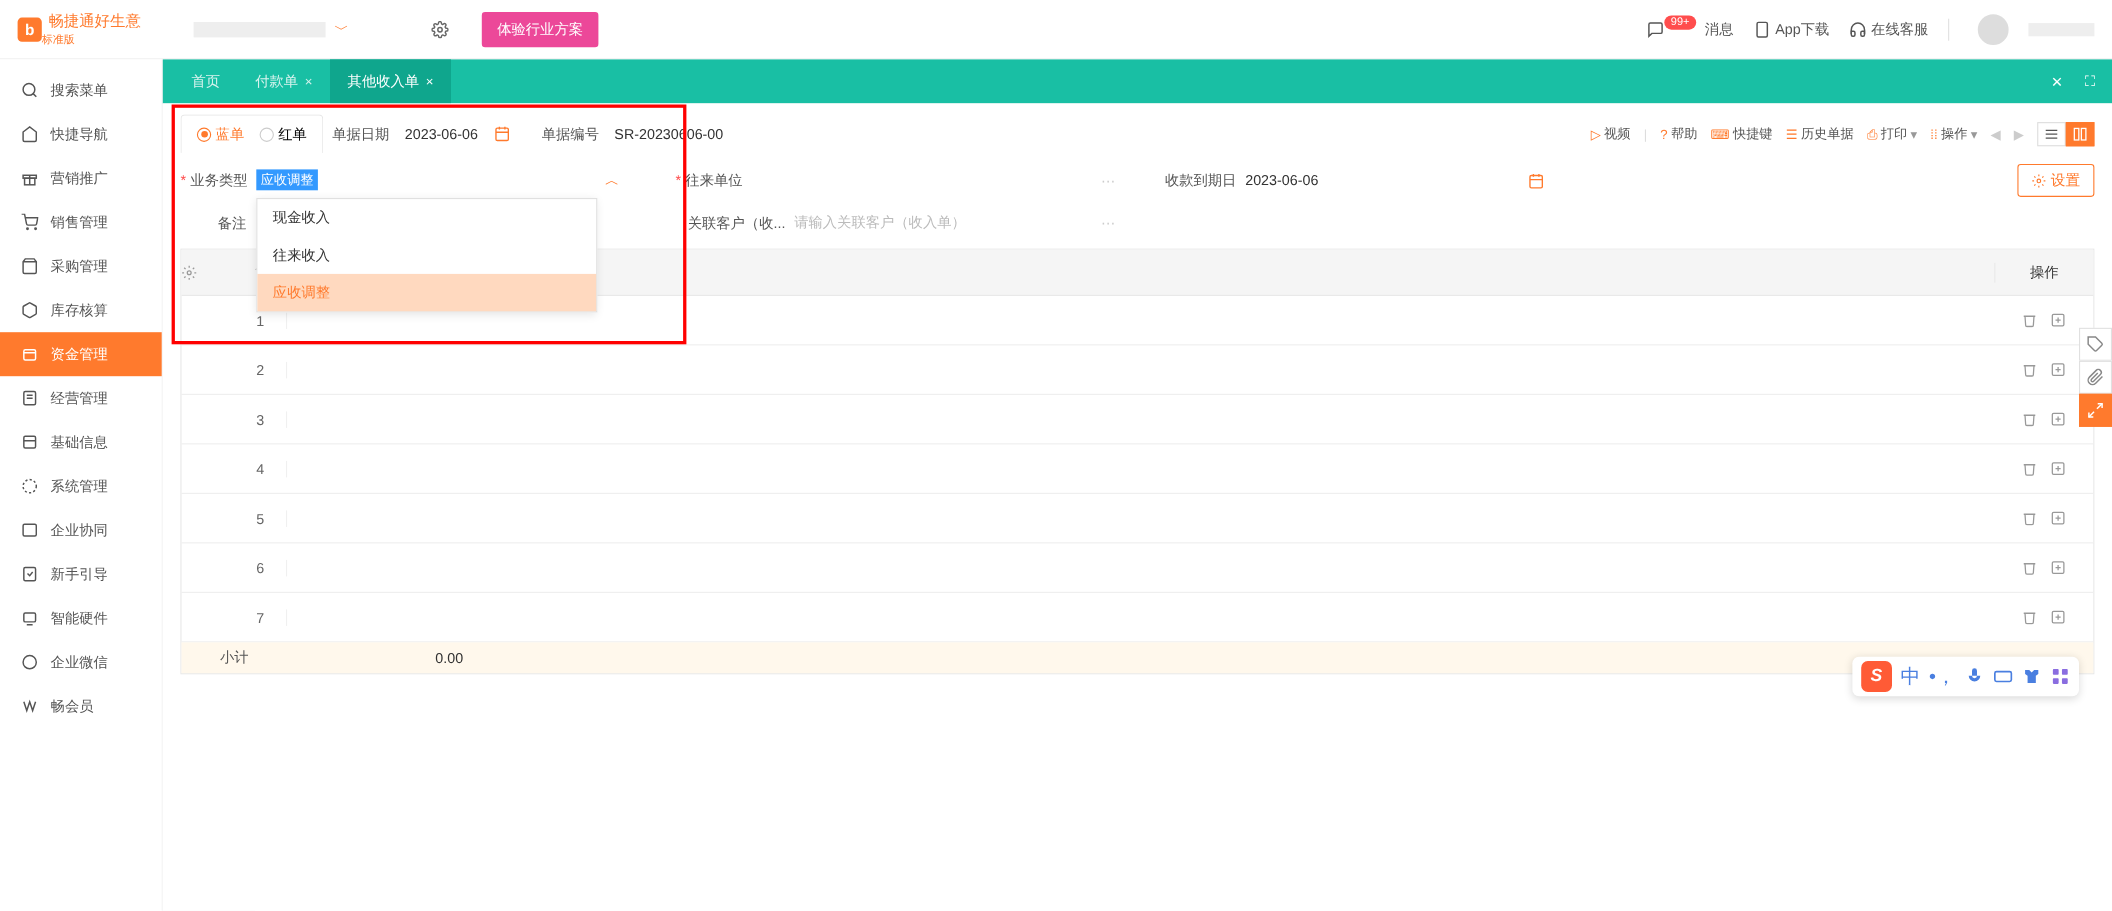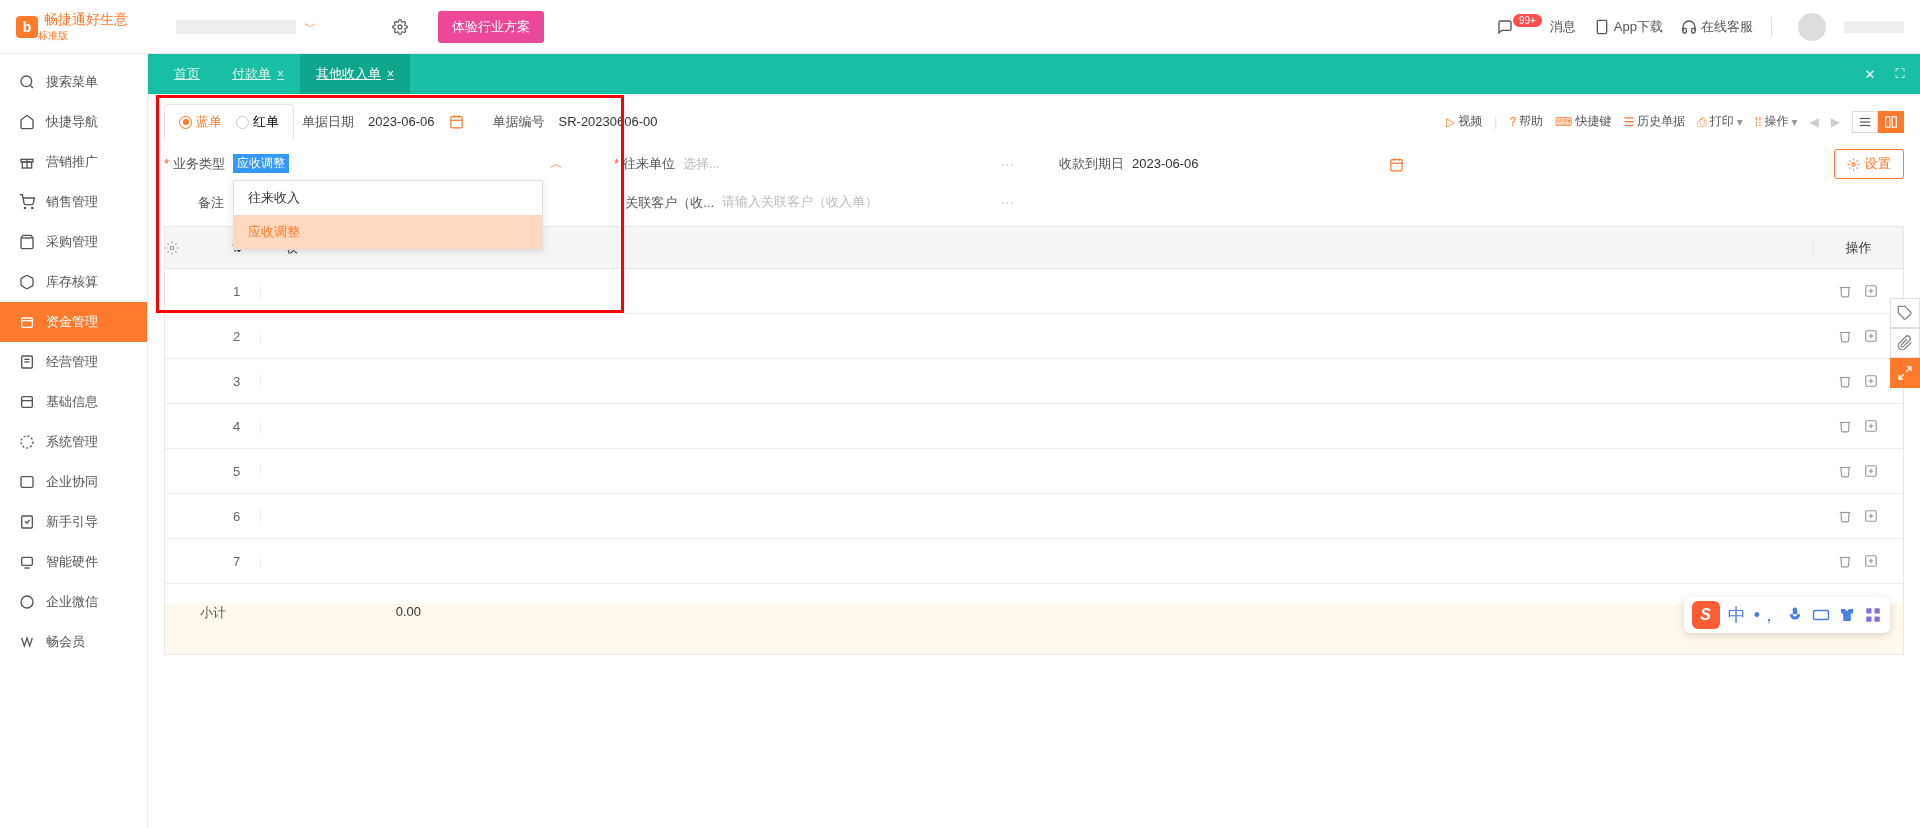--- a/index.html
+++ b/index.html
@@ -20,21 +20,21 @@
 .avatar { width: 28px; height: 28px; border-radius: 50%; background: #ddd; margin-left: 8px; }
 
 .layout { display: flex; height: calc(100vh - 54px); }
 .sidebar { width: 148px; background: #fff; border-right: 1px solid #f0f0f0; padding-top: 8px; }
 .sidebar-item { display: flex; align-items: center; padding: 11px 18px; color: #555; cursor: pointer; font-size: 13px; }
 .sidebar-item.active { background: #ff7a2d; color: #fff; }
 .sidebar-item .icon { width: 18px; height: 18px; margin-right: 10px; display: flex; align-items: center; justify-content: center; }
 
 .main { flex: 1; display: flex; flex-direction: column; background: #f7f7f7; position: relative; }
 .tabs-bar { height: 40px; background: #19bfa4; display: flex; align-items: center; padding-left: 10px; position: relative; }
-.tab { padding: 0 16px; height: 40px; display: flex; align-items: center; color: #d8f3ee; cursor: pointer; gap: 6px; text-decoration: underline; }
+.tab { padding: 0 16px; height: 40px; display: flex; align-items: center; color: #d8f3ee; cursor: pointer; gap: 6px; }
 .tab.active { background: #0fa68d; color: #fff; }
 .tab-close { font-size: 12px; }
 .tabs-right { margin-left: auto; display: flex; align-items: center; gap: 10px; padding-right: 10px; color: #fff; }
 .tabs-right-icon { width: 20px; height: 20px; display: flex; align-items: center; justify-content: center; cursor: pointer; }
 
 .content { flex: 1; background: #fff; margin: 0; padding: 0; position: relative; overflow: auto; }
 
 .form-header { padding: 10px 16px 0 16px; }
 .form-top-row { display: flex; align-items: center; gap: 8px; }
 .radio-group { display: flex; gap: 14px; background: #fff; border: 1px solid #e5e5e5; border-bottom: none; padding: 8px 14px; border-radius: 4px 4px 0 0; }
@@ -80,21 +80,21 @@
 .th-gear { width: 48px; text-align: center; color: #999; }
 .th-num { width: 48px; text-align: center; }
 .th-col { flex: 1; padding: 0 10px; }
 .th-ops { width: 90px; text-align: center; border-left: 1px solid #e8e8e8; }
 .table-row { display: flex; height: 45px; align-items: center; border-bottom: 1px solid #eee; }
 .td-gear { width: 48px; }
 .td-num { width: 48px; text-align: center; color: #666; border-right: 1px solid #f0f0f0; }
 .td-col { flex: 1; padding: 0 10px; border-right: 1px solid #f0f0f0; }
 .td-ops { width: 90px; display: flex; align-items: center; justify-content: center; gap: 12px; color: #999; }
 .td-ops span { cursor: pointer; }
-.subtotal-row { display: flex; height: 50px; align-items: flex-start; background: #fff8ec; margin-top: 20px; }
+.subtotal-row { display: flex; height: 28px; align-items: center; background: #fff8ec; }
 .subtotal-label { width: 96px; text-align: center; color: #555; }
 .subtotal-val { width: 170px; text-align: right; color: #333; font-weight: 500; padding-right: 10px; }
 
 .right-tools { position: absolute; right: 0; top: 244px; display: flex; flex-direction: column; gap: 0; }
 .right-tool { width: 30px; height: 30px; background: #fff; border: 1px solid #e0e0e0; display: flex; align-items: center; justify-content: center; color: #888; cursor: pointer; }
 .right-tool.active { background: #ff7a2d; border-color: #ff7a2d; color: #fff; }
 
 .ime-bar { position: fixed; right: 30px; bottom: 195px; display: flex; align-items: center; gap: 8px; background: #fff; padding: 4px 8px; border-radius: 6px; box-shadow: 0 2px 8px rgba(0,0,0,0.15); z-index: 500; }
 .ime-logo { width: 28px; height: 28px; background: #ff5b36; border-radius: 6px; color: #fff; display: flex; align-items: center; justify-content: center; font-weight: bold; font-style: italic; font-size: 16px; }
 .ime-item { color: #4a7fe0; font-size: 18px; }
@@ -381,28 +381,28 @@
         </div>
       </div>
 
       <div class="fields-row">
         <div class="field-group" style="flex:0 0 420px;">
           <span class="field-label"><span class="req">*</span><span>业务类型</span></span>
           <div class="dropdown-field">
             <span class="dropdown-value">应收调整</span>
             <span class="dropdown-chevron">︿</span>
             <div class="dropdown-menu">
+              <div class="dropdown-option">现金收入</div>
               <div class="dropdown-option">往来收入</div>
               <div class="dropdown-option highlighted">应收调整</div>
             </div>
           </div>
         </div>
         <div class="field-group" style="flex:0 0 400px;">
           <span class="field-label"><span class="req">*</span><span>往来单位</span></span>
-          <span class="field-input placeholder">选择...</span>
           <span class="dots-icon">⋯</span>
         </div>
         <div class="field-group" style="flex:0 0 360px;">
           <span class="field-label" style="min-width:80px;">收款到期日</span>
           <span class="field-input">2023-06-06</span>
           <span class="cal-icon">
             <svg width="15" height="15" viewBox="0 0 24 24" fill="none" stroke="currentColor" stroke-width="2">
                 <rect x="3" y="4" width="18" height="18" rx="2"></rect>
                 <line x1="16" y1="2" x2="16" y2="6"></line>
                 <line x1="8" y1="2" x2="8" y2="6"></line>

